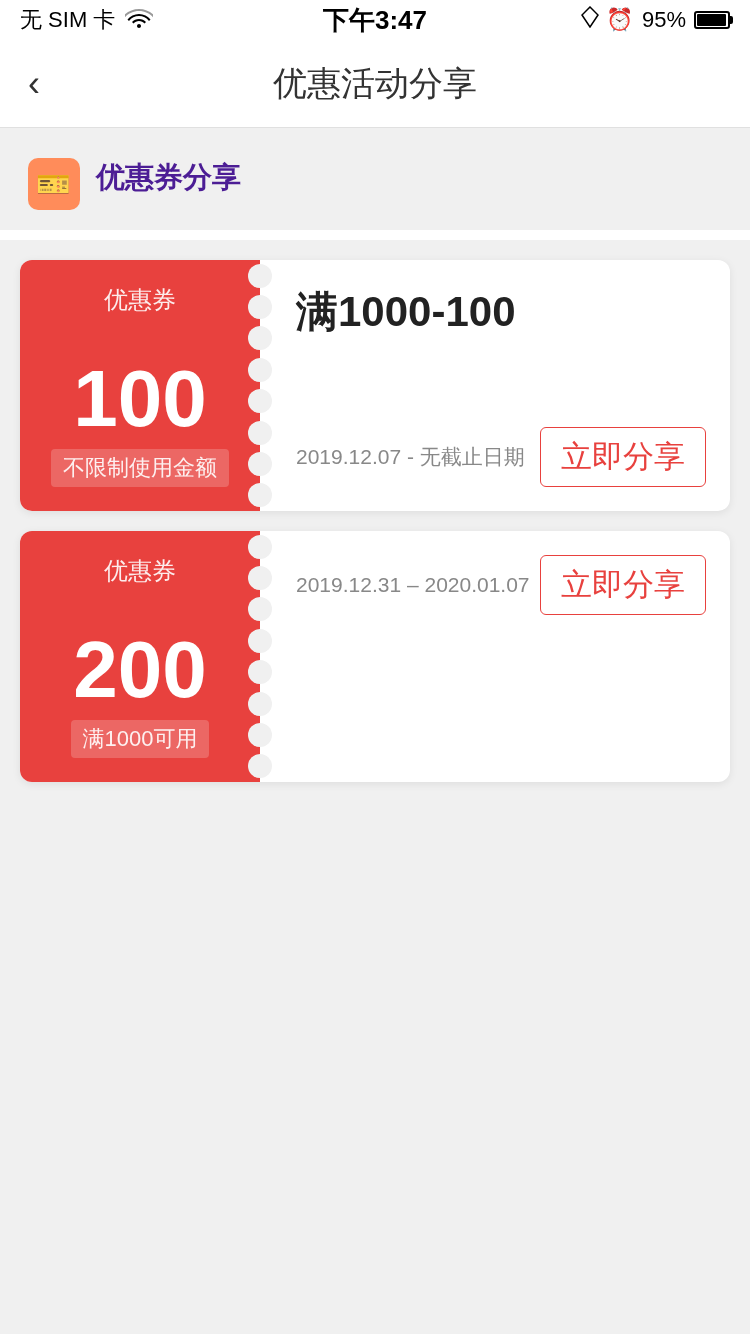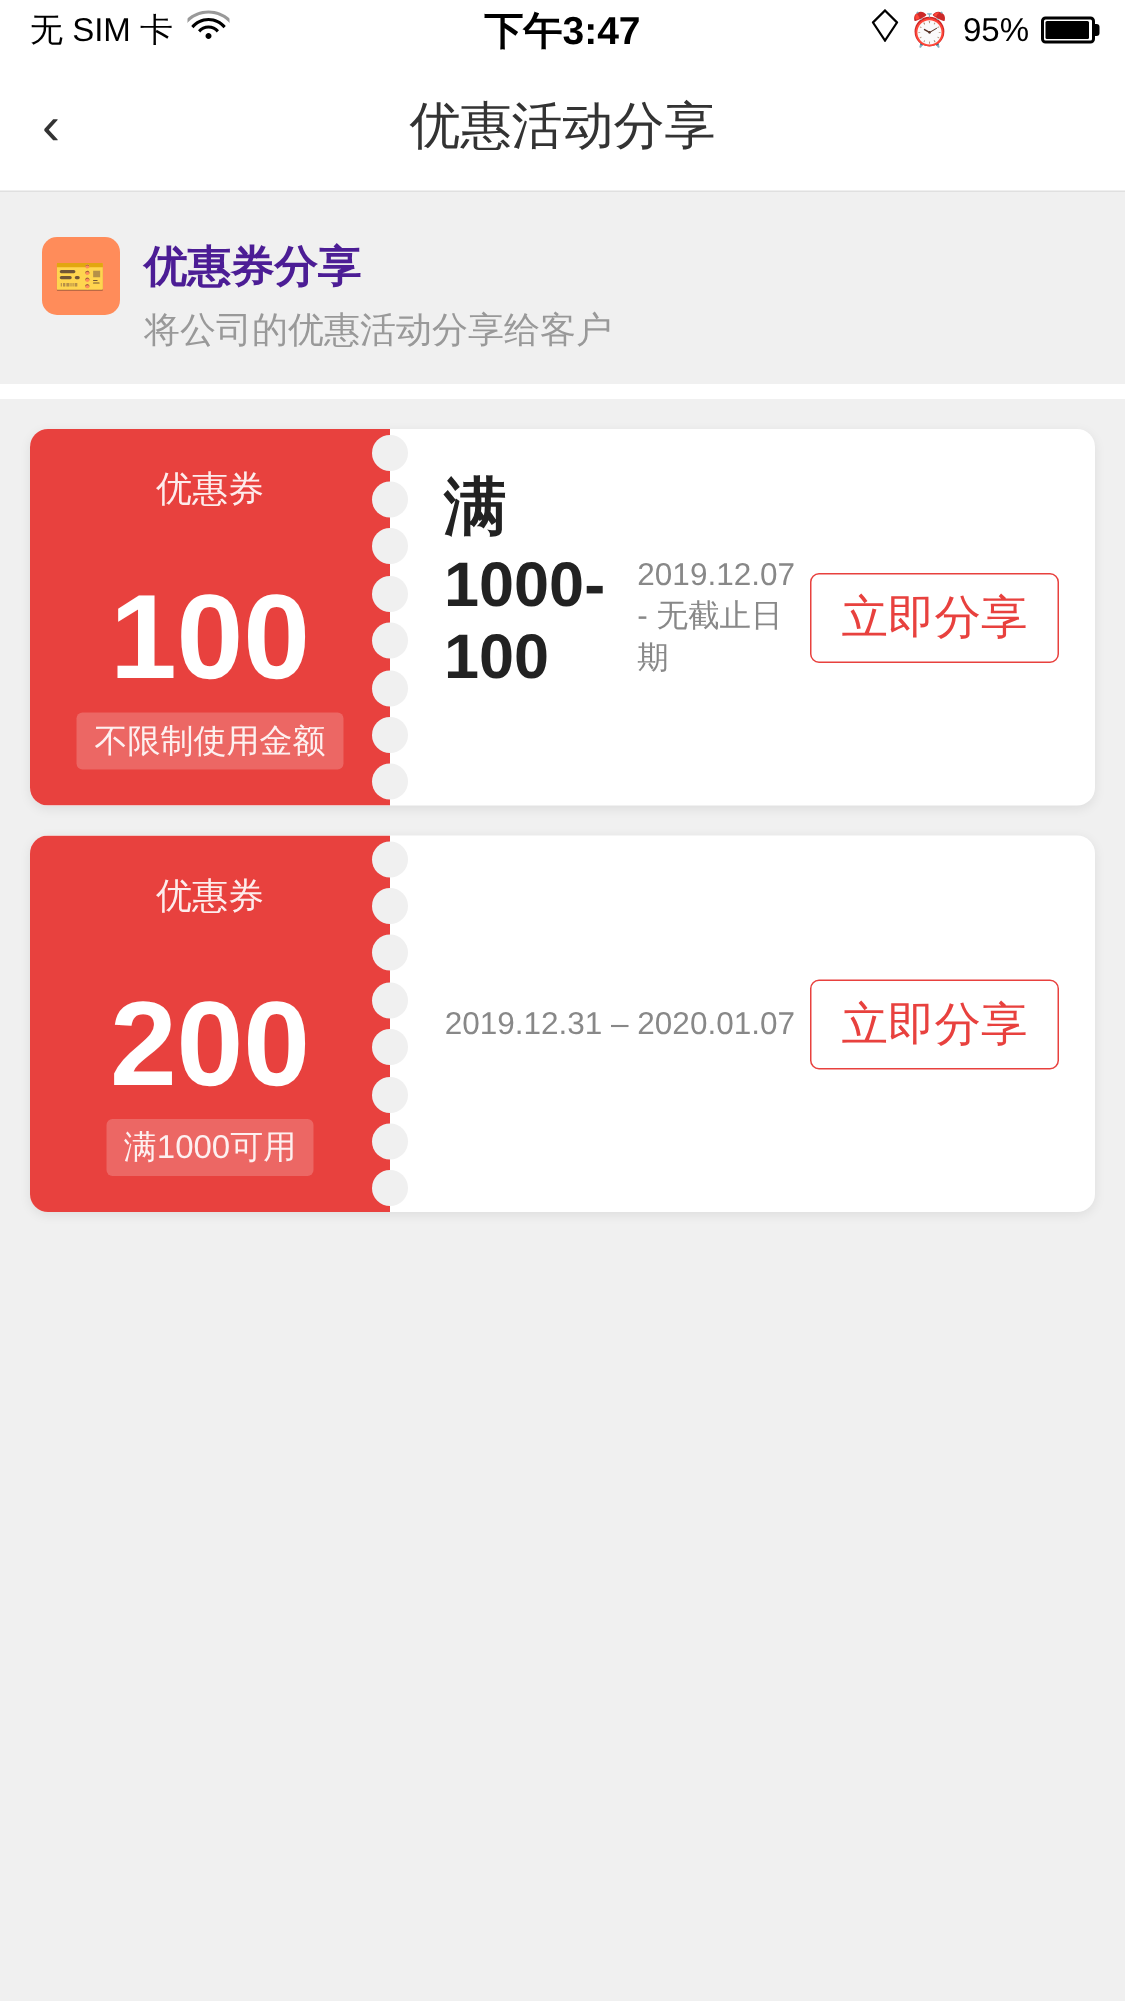--- a/index.html
+++ b/index.html
@@ -19,21 +19,21 @@
       background: #fff;
       display: flex;
       align-items: center;
       justify-content: space-between;
       padding: 0 20px;
       font-size: 24px;
       font-weight: 500;
     }
     .status-left {
       display: flex;
-      align-items: flex-start;
+      align-items: flex-end;
       gap: 10px;
       font-size: 22px;
     }
     .status-center {
       font-size: 26px;
       font-weight: 600;
       position: absolute;
       left: 50%;
       transform: translateX(-50%);
     }
@@ -189,24 +189,24 @@
       color: rgba(255,255,255,0.9);
       background: rgba(255,255,255,0.2);
       padding: 4px 12px;
       border-radius: 4px;
     }
 
     
     .coupon-right-section {
       flex: 1;
       display: flex;
-      flex-direction: row;
-      justify-content: flex-end;
+      flex-direction: column;
+      justify-content: space-between;
       padding: 24px 24px 24px 36px;
-      gap: 0;
+      gap: 14px;
     }
     .coupon-name {
       font-size: 42px;
       font-weight: 600;
       color: #222;
     }
     .coupon-meta {
       display: flex;
       align-items: center;
       justify-content: space-between;
@@ -270,21 +270,20 @@
   <span class="nav-title">优惠活动分享</span>
 </div>
 
 <div style="background:#fff; padding-bottom: 10px;">
   <div class="section-header">
     <div class="section-icon">
       <span>🎫</span>
     </div>
     <div class="section-text-block">
       <span class="section-title">优惠券分享</span>
-      <span class="section-subtitle">将公司的优惠活动分享给客户</span>
     </div>
   </div>
 </div>
 
 <div class="coupon-list">
 
   <div class="coupon-card-wrapper">
     <div class="coupon-left-section">
       <span class="coupon-label">优惠券</span>
       <span class="coupon-amount">100</span>

